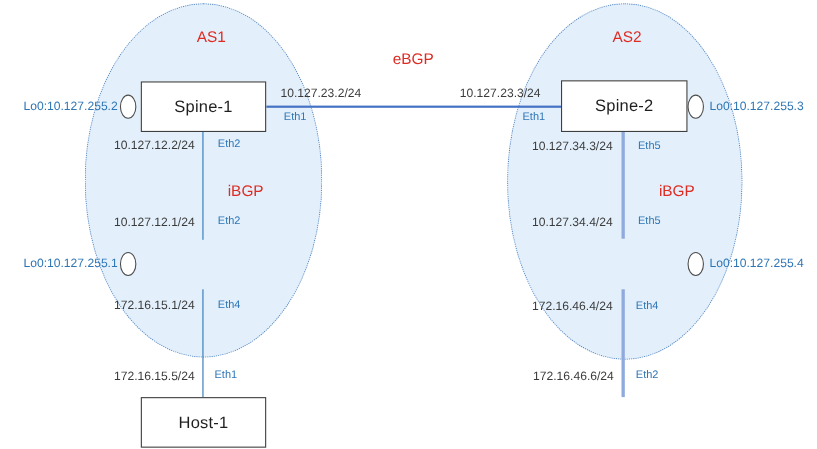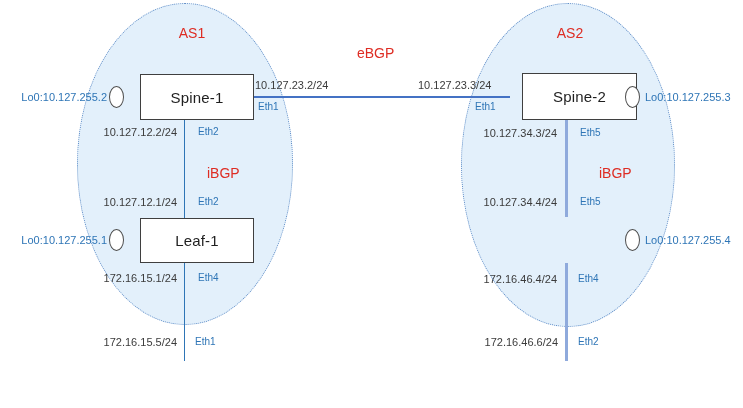--- a/index.html
+++ b/index.html
@@ -13,21 +13,21 @@
   }
   .as1{left:77px;top:3px;width:216px;height:322px;}
   .as2{left:461px;top:3px;width:214px;height:324px;}
   .hline,.vline{position:absolute;}
   .hline{background:#4472c4;}
   .vline-dark{background:#2e75b6;}
   .vline-light{background:#8faadc;}
   .node{
     position:absolute;background:#ffffff;border:1.4px solid #3f3f3f;box-sizing:border-box;
     display:flex;align-items:center;justify-content:center;
-    font-size:15px;color:#1f1f1f;letter-spacing:0.2px;margin-left:12px;
+    font-size:15px;color:#1f1f1f;letter-spacing:0.2px;
   }
   .loop{
     position:absolute;width:15px;height:22px;border:1.4px solid #4d4d4d;border-radius:50%;
     background:#ffffff;box-sizing:border-box;
   }
   .lbl{position:absolute;white-space:nowrap;line-height:14px;}
   .ip{font-size:11px;color:#3b3b3b;}
   .eth{font-size:10px;color:#2e75b6;line-height:12px;}
   .lo{font-size:11px;color:#2e75b6;}
   .red{font-size:14px;color:#de2c23;line-height:16px;}
@@ -42,22 +42,22 @@
 
   <div class="hline" style="left:242px;top:96px;width:268px;height:2px;"></div>
   <div class="vline vline-dark" style="left:184px;top:120px;width:1.3px;height:98px;"></div>
   <div class="vline vline-dark" style="left:184px;top:263px;width:1.3px;height:98px;"></div>
   <div class="vline vline-light" style="left:565px;top:120px;width:2.5px;height:97px;"></div>
   <div class="vline vline-light" style="left:565px;top:263px;width:2.5px;height:98px;"></div>
 
   <div class="node" style="left:128px;top:74px;width:114px;height:46px;">
     <span>Spine-1</span>
   </div>
-  <div class="node" style="left:128px;top:218px;width:114px;height:45px;">
-    <span>Leaf-1</span>
+  <div class="node" style="left:128px;top:361px;width:114px;height:46px;">
+    <span>Host-1</span>
   </div>
   <div class="node" style="left:510px;top:73px;width:115px;height:47px;">
     <span>Spine-2</span>
   </div>
 
   <div class="loop" style="left:109px;top:86px;"></div>
   <div class="loop" style="left:109px;top:229px;"></div>
   <div class="loop" style="left:625px;top:86px;"></div>
   <div class="loop" style="left:625px;top:229px;"></div>
 

